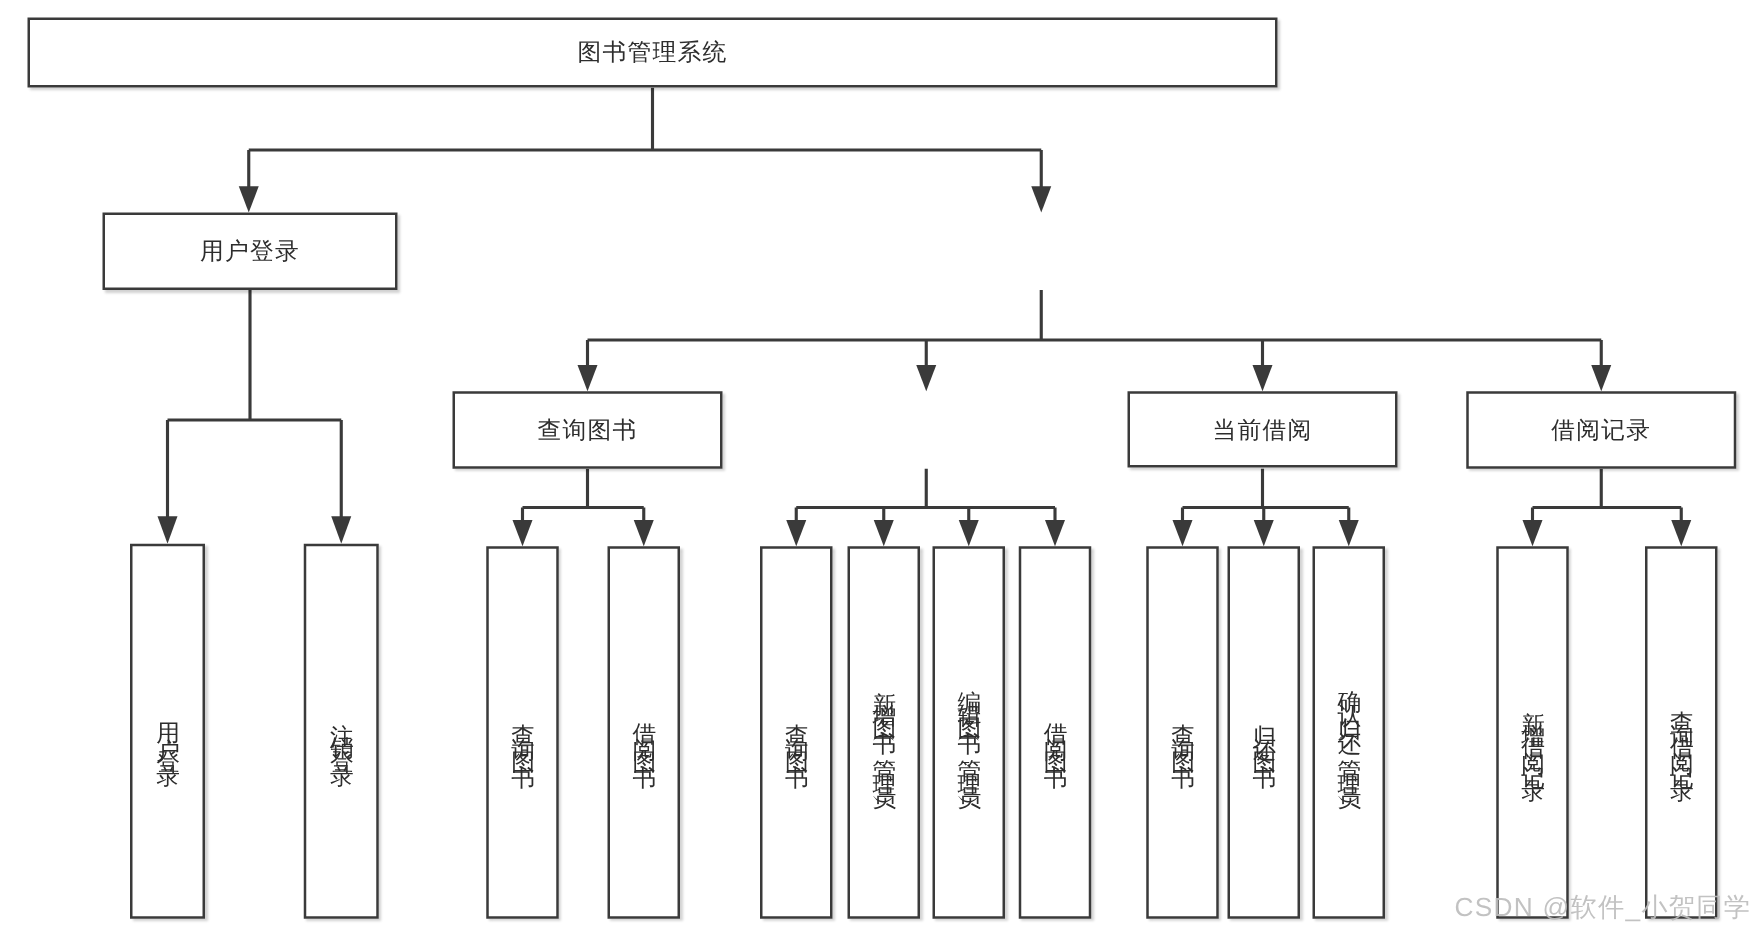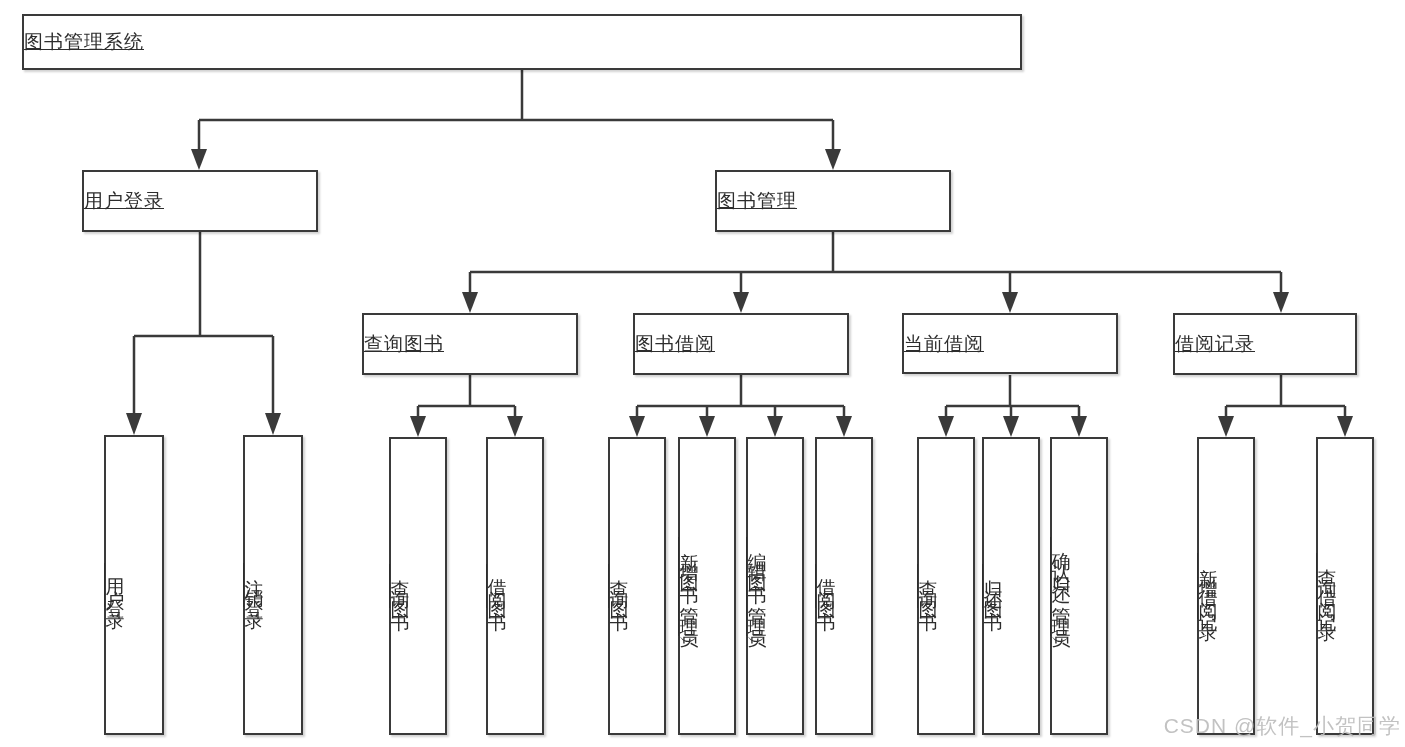--- a/index.html
+++ b/index.html
@@ -25,22 +25,22 @@
     width:1405px;height:747px;
     color:var(--line);
   }
   .node{
     position:absolute;
     background:var(--fill);
     border:2.5px solid var(--border);
     box-shadow:2px 2px 2px rgba(0,0,0,0.18);
     display:flex;
     align-items:center;
+    justify-content:center;
     color:var(--text);
-    text-decoration:underline;
   }
   .hbox{
     font-size:19px;
     letter-spacing:1px;
     white-space:nowrap;
   }
   .vbox span{
     writing-mode:vertical-lr;
     text-orientation:mixed;
     font-size:19px;
@@ -101,34 +101,28 @@
     <polygon points="1337,416 1353,416 1345,437" fill="currentColor"></polygon>
   </svg>
 
   <div class="node hbox" style="left:22px;top:14px;width:1000px;height:56px">
     <span>图书管理系统</span>
   </div>
 
   <div class="node hbox" style="left:82px;top:170px;width:236px;height:62px">
     <span>用户登录</span>
   </div>
-  <div class="node hbox" style="left:715px;top:170px;width:236px;height:62px">
-    <span>图书管理</span>
-  </div>
 
   <div class="node hbox" style="left:362px;top:313px;width:216px;height:62px">
     <span>查询图书</span>
   </div>
-  <div class="node hbox" style="left:633px;top:313px;width:216px;height:62px">
-    <span>图书借阅</span>
-  </div>
   <div class="node hbox" style="left:902px;top:313px;width:216px;height:61px">
     <span>当前借阅</span>
   </div>
-  <div class="node hbox" style="left:1173px;top:313px;width:184px;height:62px">
+  <div class="node hbox" style="left:1173px;top:313px;width:216px;height:62px">
     <span>借阅记录</span>
   </div>
 
   <div class="node vbox" style="left:104px;top:435px;width:60px;height:300px">
     <span>用户登录</span>
   </div>
   <div class="node vbox" style="left:243px;top:435px;width:60px;height:300px">
     <span>注销登录</span>
   </div>
 

